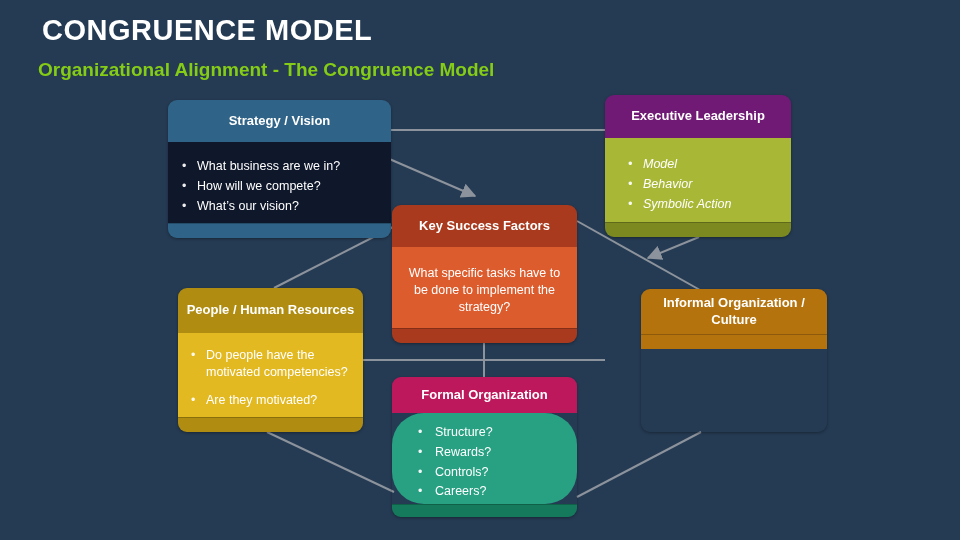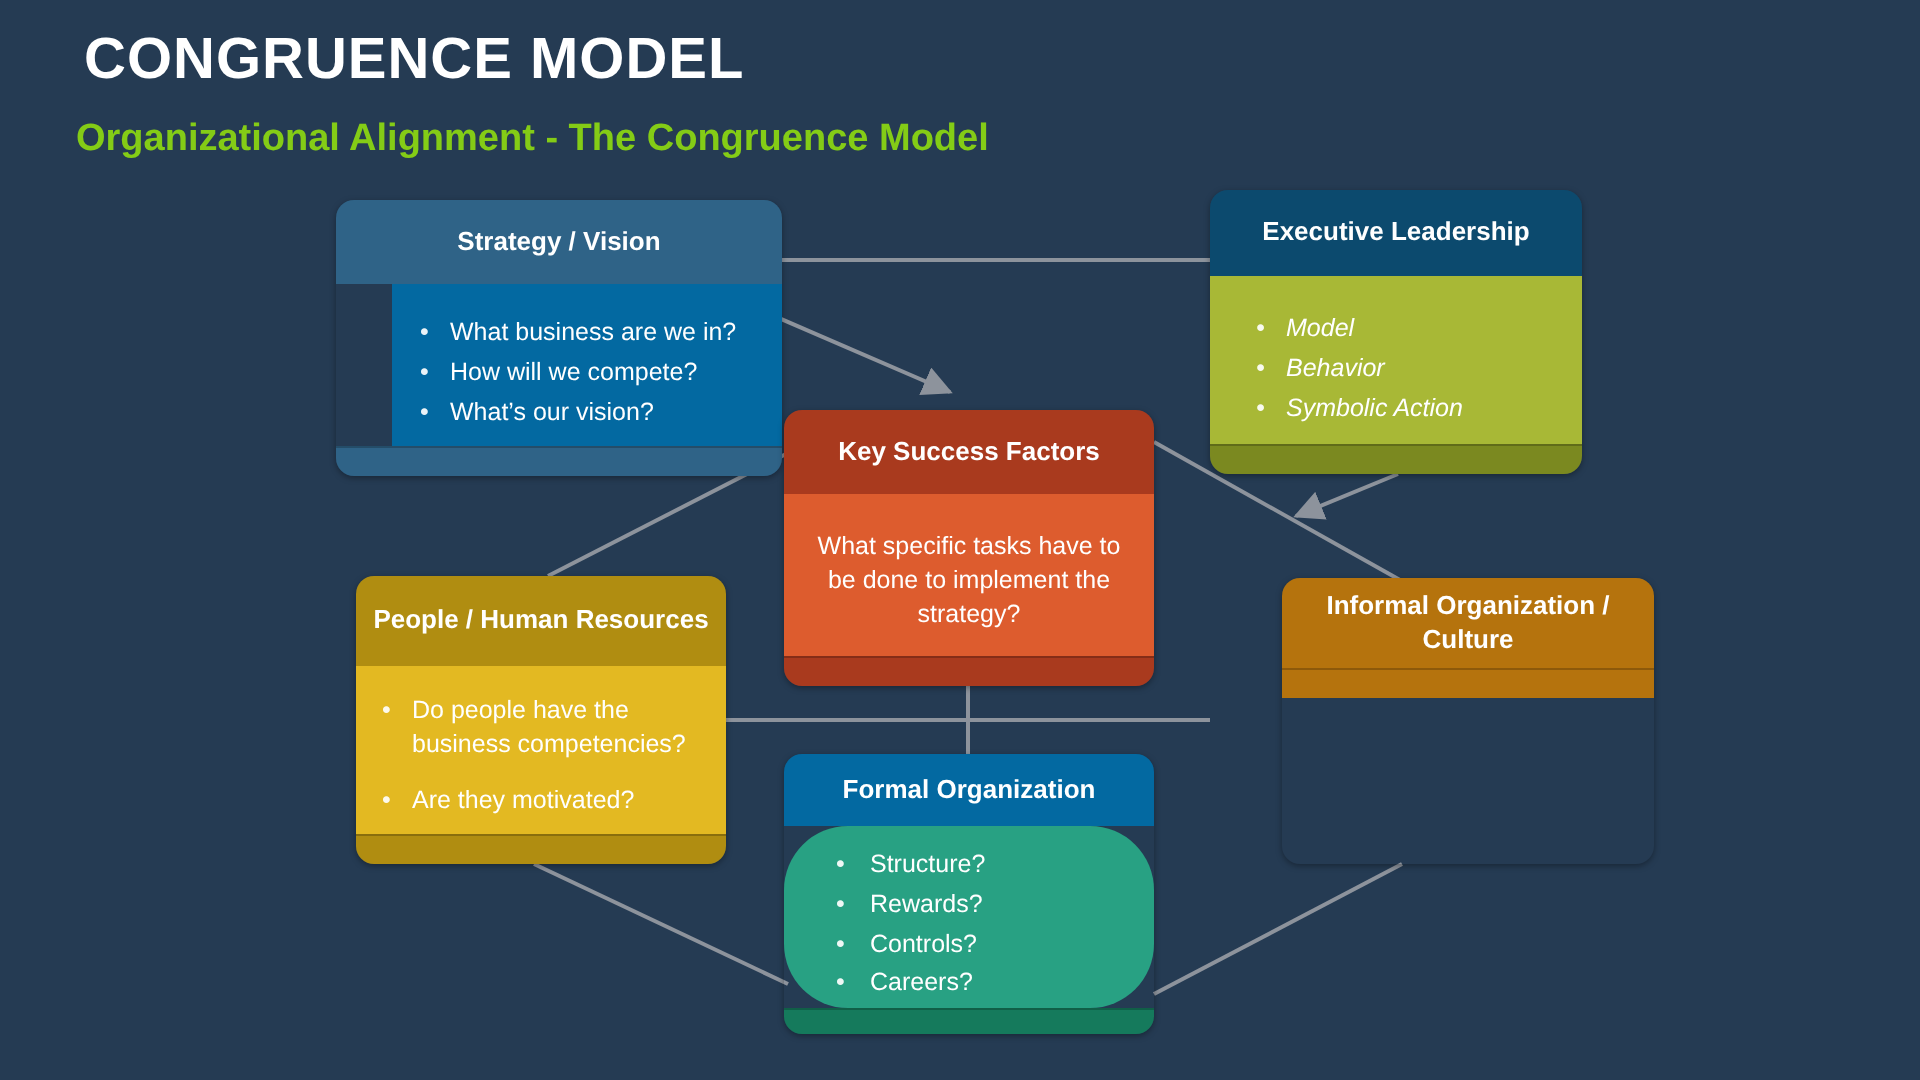--- a/index.html
+++ b/index.html
@@ -134,32 +134,32 @@
     <line class="connector" x1="274" y1="288" x2="393" y2="227"></line>
     <line class="connector" x1="267" y1="432" x2="394" y2="492"></line>
     <line class="connector" x1="577" y1="497" x2="701" y2="432"></line>
   </svg>
 
   <div class="slide-title">CONGRUENCE MODEL</div>
   <div class="slide-subtitle">Organizational Alignment - The Congruence Model</div>
 
   <div class="box box-strategy">
     <div class="box-header" style="background: rgb(47, 99, 135);">Strategy / Vision</div>
-    <div class="box-body" style="background: #0369a1; margin-left: 28px;">
+    <div class="box-body" style="background: #0f172a;">
       <ul>
           <li>What business are we in?</li>
           <li>How will we compete?</li>
           <li>What’s our vision?</li>
         </ul>
     </div>
     <div class="box-footer" style="background: rgb(47, 99, 135);"></div>
   </div>
 
   <div class="box box-executive">
-    <div class="box-header" style="background: #0c4a6e;">Executive Leadership</div>
+    <div class="box-header" style="background: #701a75;">Executive Leadership</div>
     <div class="box-body" style="background: rgb(168, 184, 54);">
       <ul>
           <li>Model</li>
           <li>Behavior</li>
           <li>Symbolic Action</li>
         </ul>
     </div>
     <div class="box-footer" style="background: rgb(123, 137, 32);"></div>
   </div>
 
@@ -168,34 +168,34 @@
     <div class="box-body" style="background: rgb(221, 92, 46);">
       <p>What specific tasks have to be done to implement the strategy?</p>
     </div>
     <div class="box-footer" style="background: rgb(169, 58, 30);"></div>
   </div>
 
   <div class="box box-people">
     <div class="box-header" style="background: rgb(176, 141, 17);">People / Human Resources</div>
     <div class="box-body" style="background: rgb(227, 185, 34);">
       <ul>
-          <li>Do people have the business competencies?</li>
+          <li>Do people have the motivated competencies?</li>
           <li>Are they motivated?</li>
         </ul>
     </div>
     <div class="box-footer" style="background: rgb(176, 141, 17);"></div>
   </div>
 
   <div class="box box-informal">
     <div class="box-header" style="background: rgb(181, 115, 13);">Informal Organization / Culture</div>
     <div class="box-footer" style="background: rgb(181, 115, 13);"></div>
   </div>
 
   <div class="box box-formal">
-    <div class="box-header" style="background: #0369a1;">Formal Organization</div>
+    <div class="box-header" style="background: #be185d;">Formal Organization</div>
     <div class="box-body" style="background: rgb(40, 161, 131);">
       <ul>
           <li>Structure?</li>
           <li>Rewards?</li>
           <li>Controls?</li>
           <li>Careers?</li>
         </ul>
     </div>
     <div class="box-footer" style="background: rgb(21, 122, 92);"></div>
   </div>

